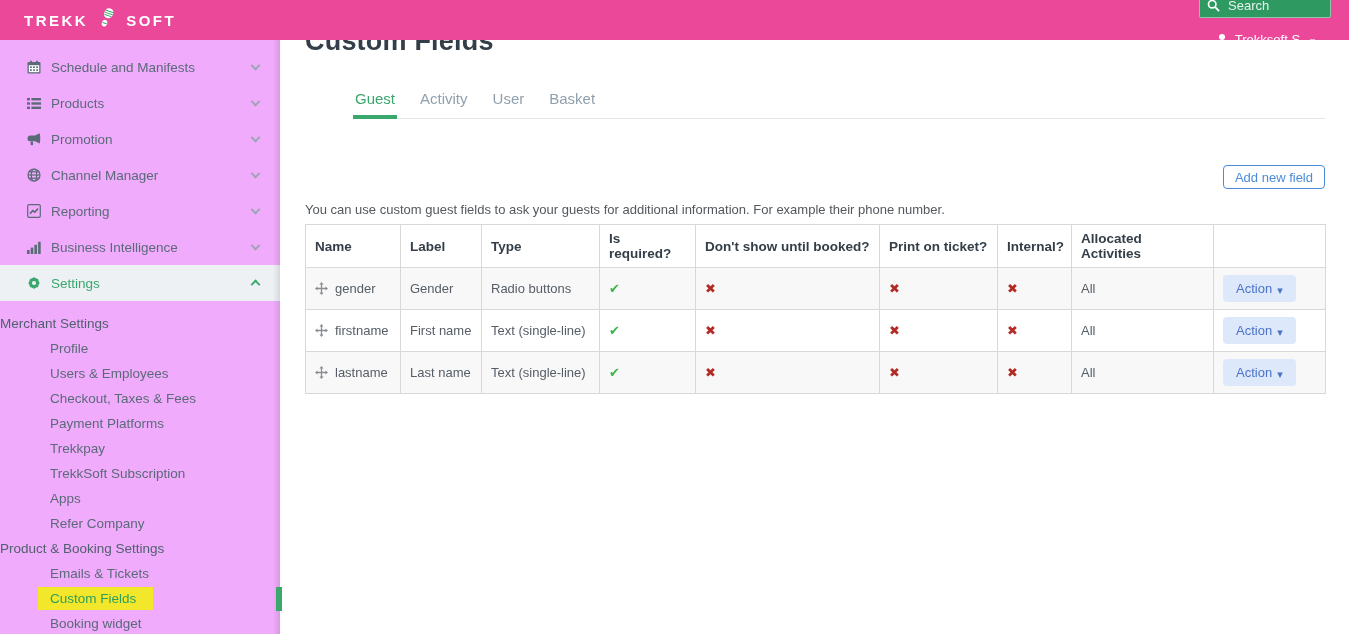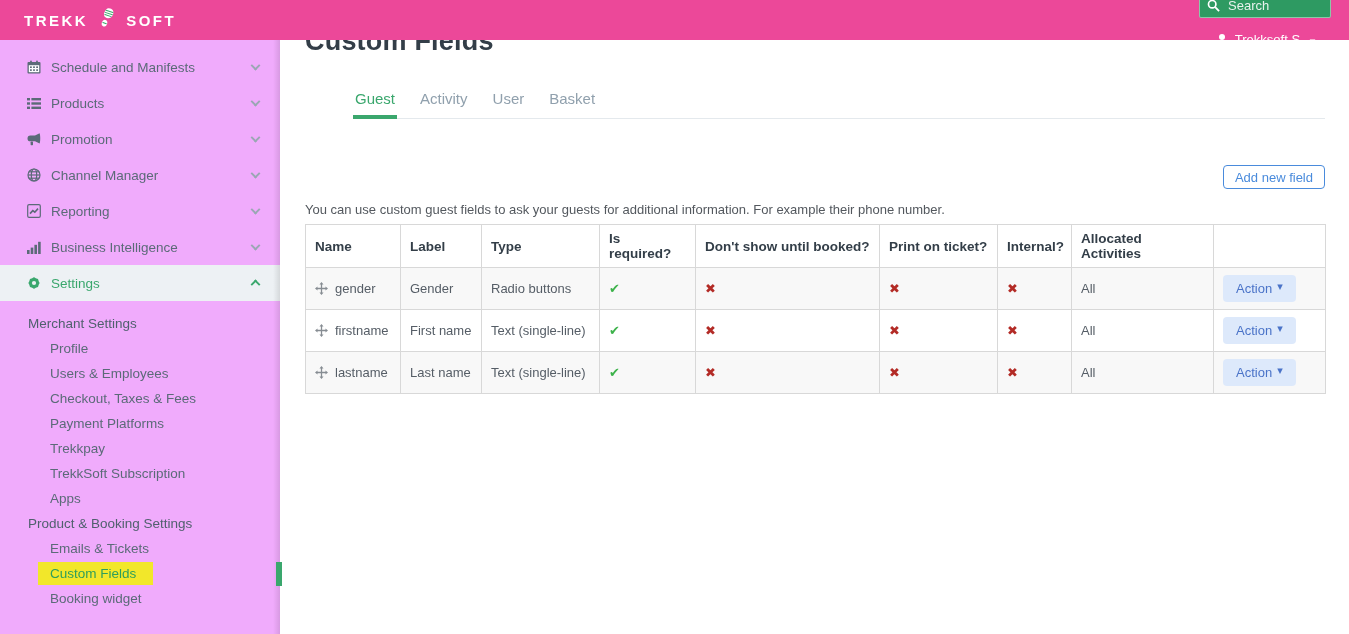--- a/index.html
+++ b/index.html
@@ -31,21 +31,21 @@
   .nav-item { position:relative; height:36px; display:flex; align-items:center;
     padding-left:25px; color:#5b6a78; font-size:13.5px; cursor:pointer; }
   .nav-item .nicon { width:17px; margin-right:9px; display:inline-flex; justify-content:center; color:#5b6a78; }
   .nav-item.active { background:#edf1f4; color:#3aa76d; }
   .nav-item.active .nicon { color:#3aa76d; }
   .chev { position:absolute; right:21px; top:50%; width:7px; height:7px;
     border-right:2px solid #9aa7b3; border-bottom:2px solid #9aa7b3; }
   .chev.down { transform:translateY(-70%) rotate(45deg); }
   .chev.up { border-color:#3aa76d; transform:translateY(-30%) rotate(-135deg); }
   .nav-sub { padding-top:10px; }
-  .sub-group { padding-left:28px; height:25px; line-height:25px; color:#50606e; font-size:13.5px; cursor:pointer; }
+  .sub-group { height:25px; line-height:25px; color:#50606e; font-size:13.5px; cursor:pointer; }
   .sub-item { position:relative; padding-left:50px; height:25px; line-height:25px;
     color:#5b6a78; font-size:13.5px; cursor:pointer; white-space:nowrap; }
   .sub-item .hl { display:inline-block; background:#f2e72a; color:#2f9e5c;
     padding:0 17px 0 12px; margin-left:-12px; line-height:23px; }
   .active-bar { position:absolute; left:276px; top:1px; width:6px; height:24px;
     background:#3aa76d; z-index:30; }
 
   
   .main { position:absolute; top:40px; left:280px; right:0; bottom:0; background:#fff;
     padding:0 24px 0 25px; z-index:1; }
@@ -64,21 +64,21 @@
   table.cf { width:100%; border-collapse:collapse; table-layout:fixed; }
   table.cf th, table.cf td { border:1px solid #d8d8d8; text-align:left; overflow:hidden; }
   table.cf th { padding:6px 9px; font-size:13.5px; color:#333e48; font-weight:bold; height:30px; }
   table.cf td { padding:6px 9px; font-size:13px; color:#555d66; height:42px; vertical-align:middle; }
   table.cf tbody tr:nth-child(odd) { background:#f8f8f8; }
   .move { display:inline-flex; vertical-align:-2px; margin-right:7px; cursor:move; }
   .check { color:#3cb24a; font-weight:bold; font-size:13px; }
   .cross { color:#b32b26; font-weight:bold; font-size:13px; }
   .action-btn { background:#dde9fb; border:none; color:#4a73c8; border-radius:4px;
     font-size:13px; padding:6px 13px; cursor:pointer; font-family:inherit; display:inline-flex;
-    align-items:flex-start; gap:5px; }
+    align-items:flex-end; gap:5px; }
   td.action-cell { text-align:center; }
 </style>
 </head>
 <body>
 
 <div class="app">
 
   <div class="header">
     <div class="logo">
       <span>TREKK</span>
@@ -222,20 +222,21 @@
 
     <div class="nav-sub">
       <div class="sub-group">Merchant Settings</div>
       <div class="sub-item">Profile</div>
       <div class="sub-item">Users &amp; Employees</div>
       <div class="sub-item">Checkout, Taxes &amp; Fees</div>
       <div class="sub-item">Payment Platforms</div>
       <div class="sub-item">Trekkpay</div>
       <div class="sub-item">TrekkSoft Subscription</div>
       <div class="sub-item">Apps</div>
+      <div class="sub-item">Refer Company</div>
       <div class="sub-group">Product &amp; Booking Settings</div>
       <div class="sub-item">Emails &amp; Tickets</div>
       <div class="sub-item">
         <span class="hl">Custom Fields</span>
         <span class="active-bar"></span>
       </div>
       <div class="sub-item">Booking widget</div>
     </div>
   </div>
 

